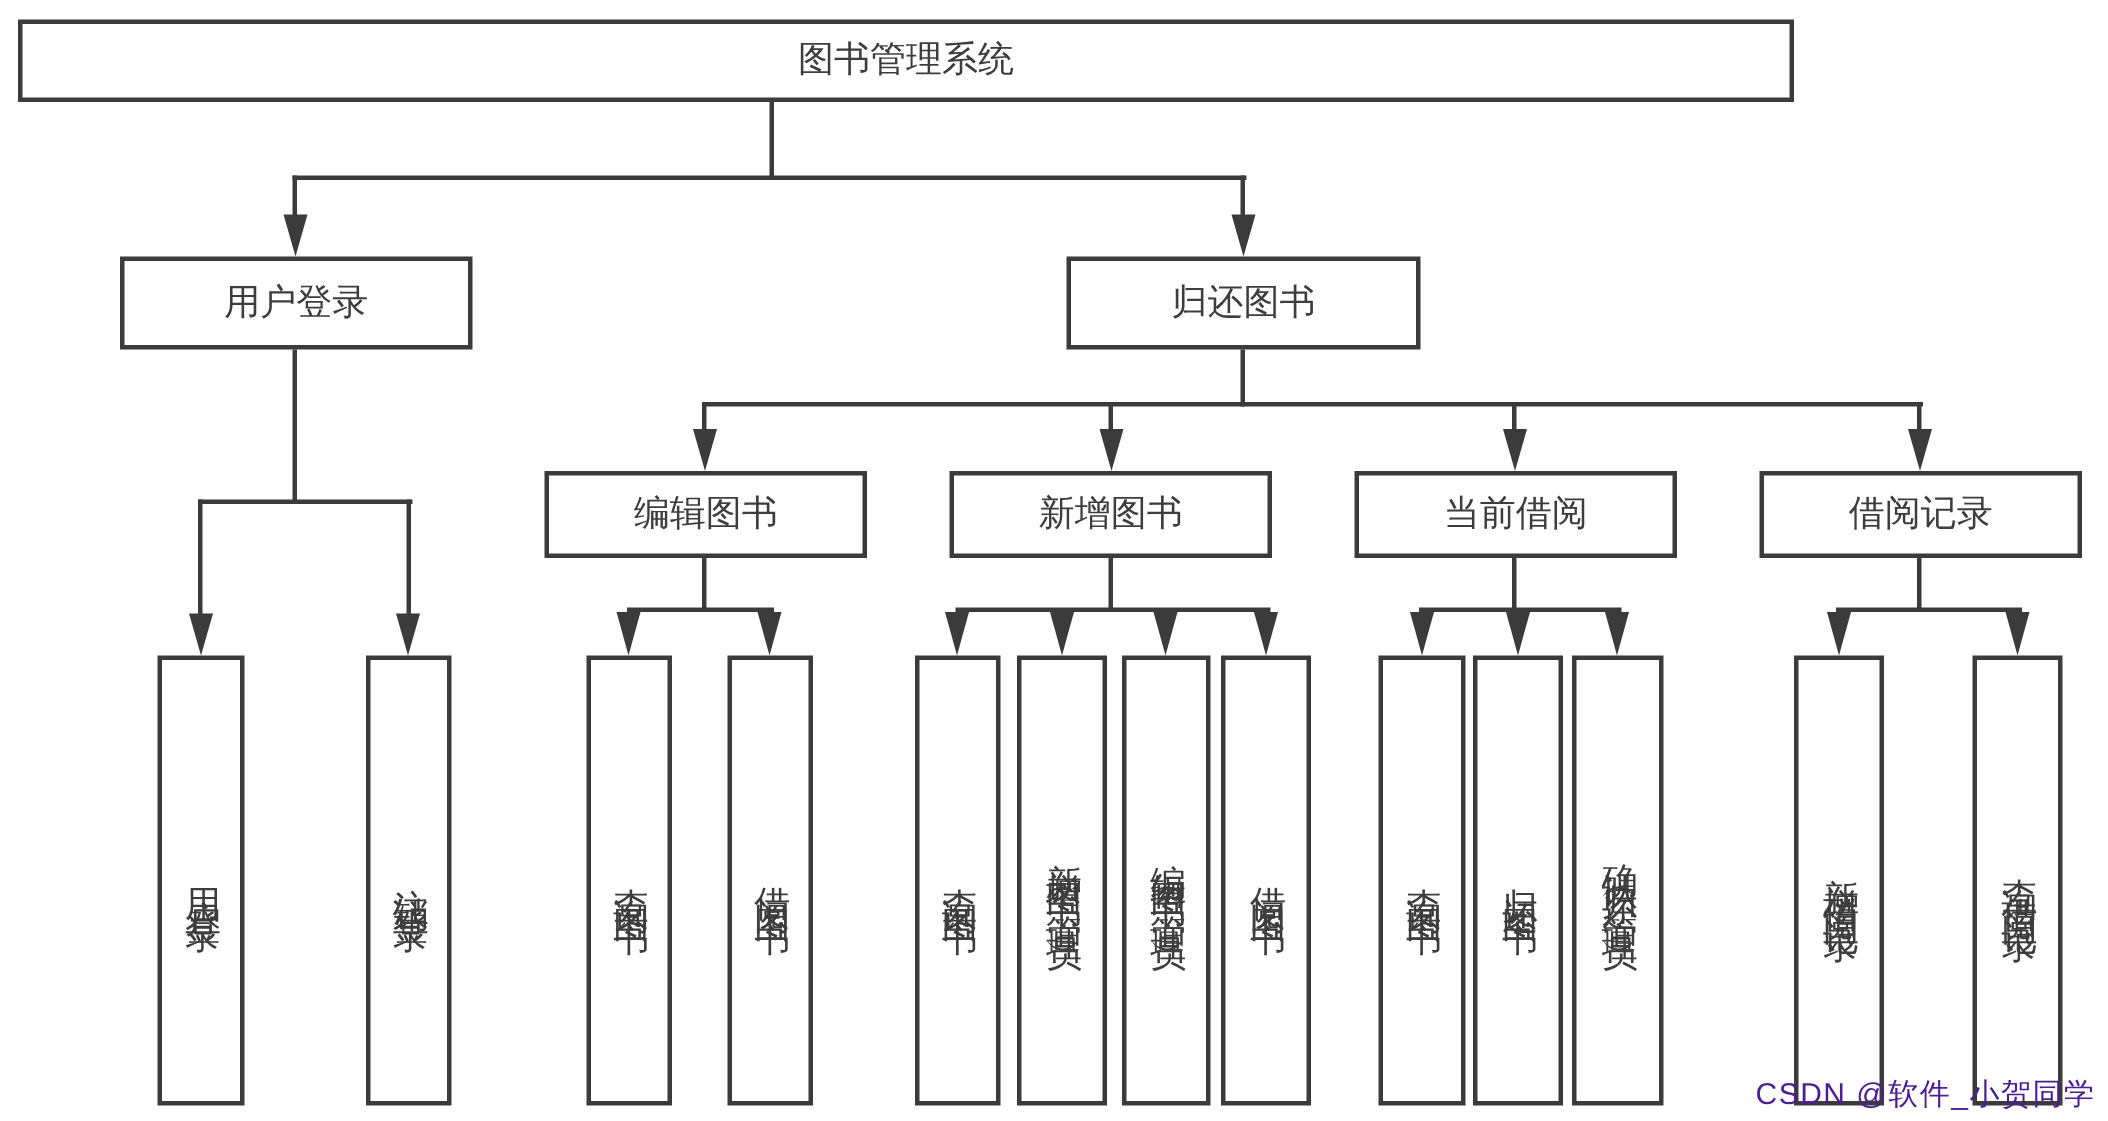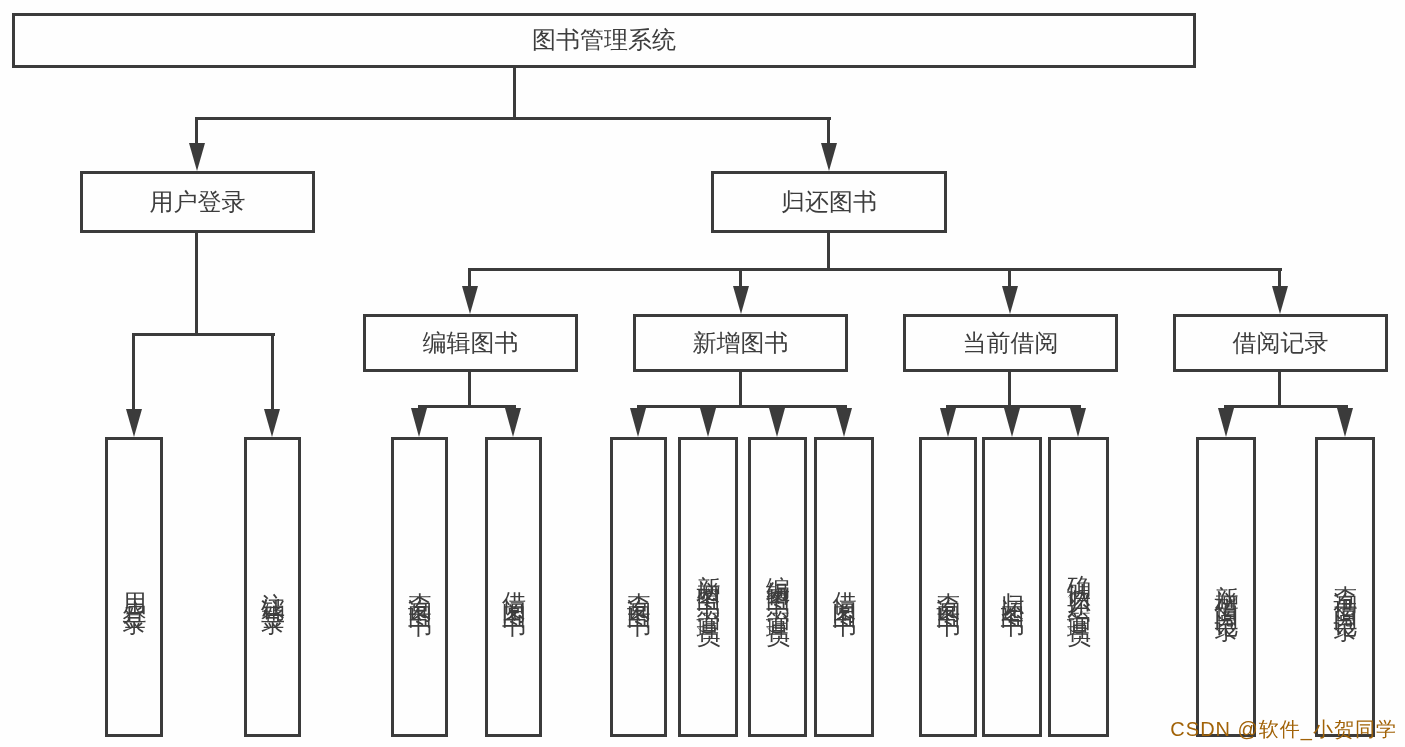--- a/index.html
+++ b/index.html
@@ -19,21 +19,21 @@
   .hline{height:3px;}
   .vline{width:3px;}
   .arrow{
     position:absolute;width:0;height:0;
     border-left:8px solid transparent;border-right:8px solid transparent;
     border-top:28px solid #3b3b3b;
   }
   .arrow.long{border-top-width:29px;}
   .watermark{
     position:absolute;top:716px;right:8px;z-index:5;
-    color:#a16207;font-size:20px;letter-spacing:1px;white-space:nowrap;
+    color:#4c1d95;font-size:20px;letter-spacing:1px;white-space:nowrap;
   }
 </style>
 </head>
 <body>
 
 <div class="canvas">
 
   <div class="box" style="left:12px;top:13px;width:1184px;height:55px;">
     <span>图书管理系统</span>
   </div>

